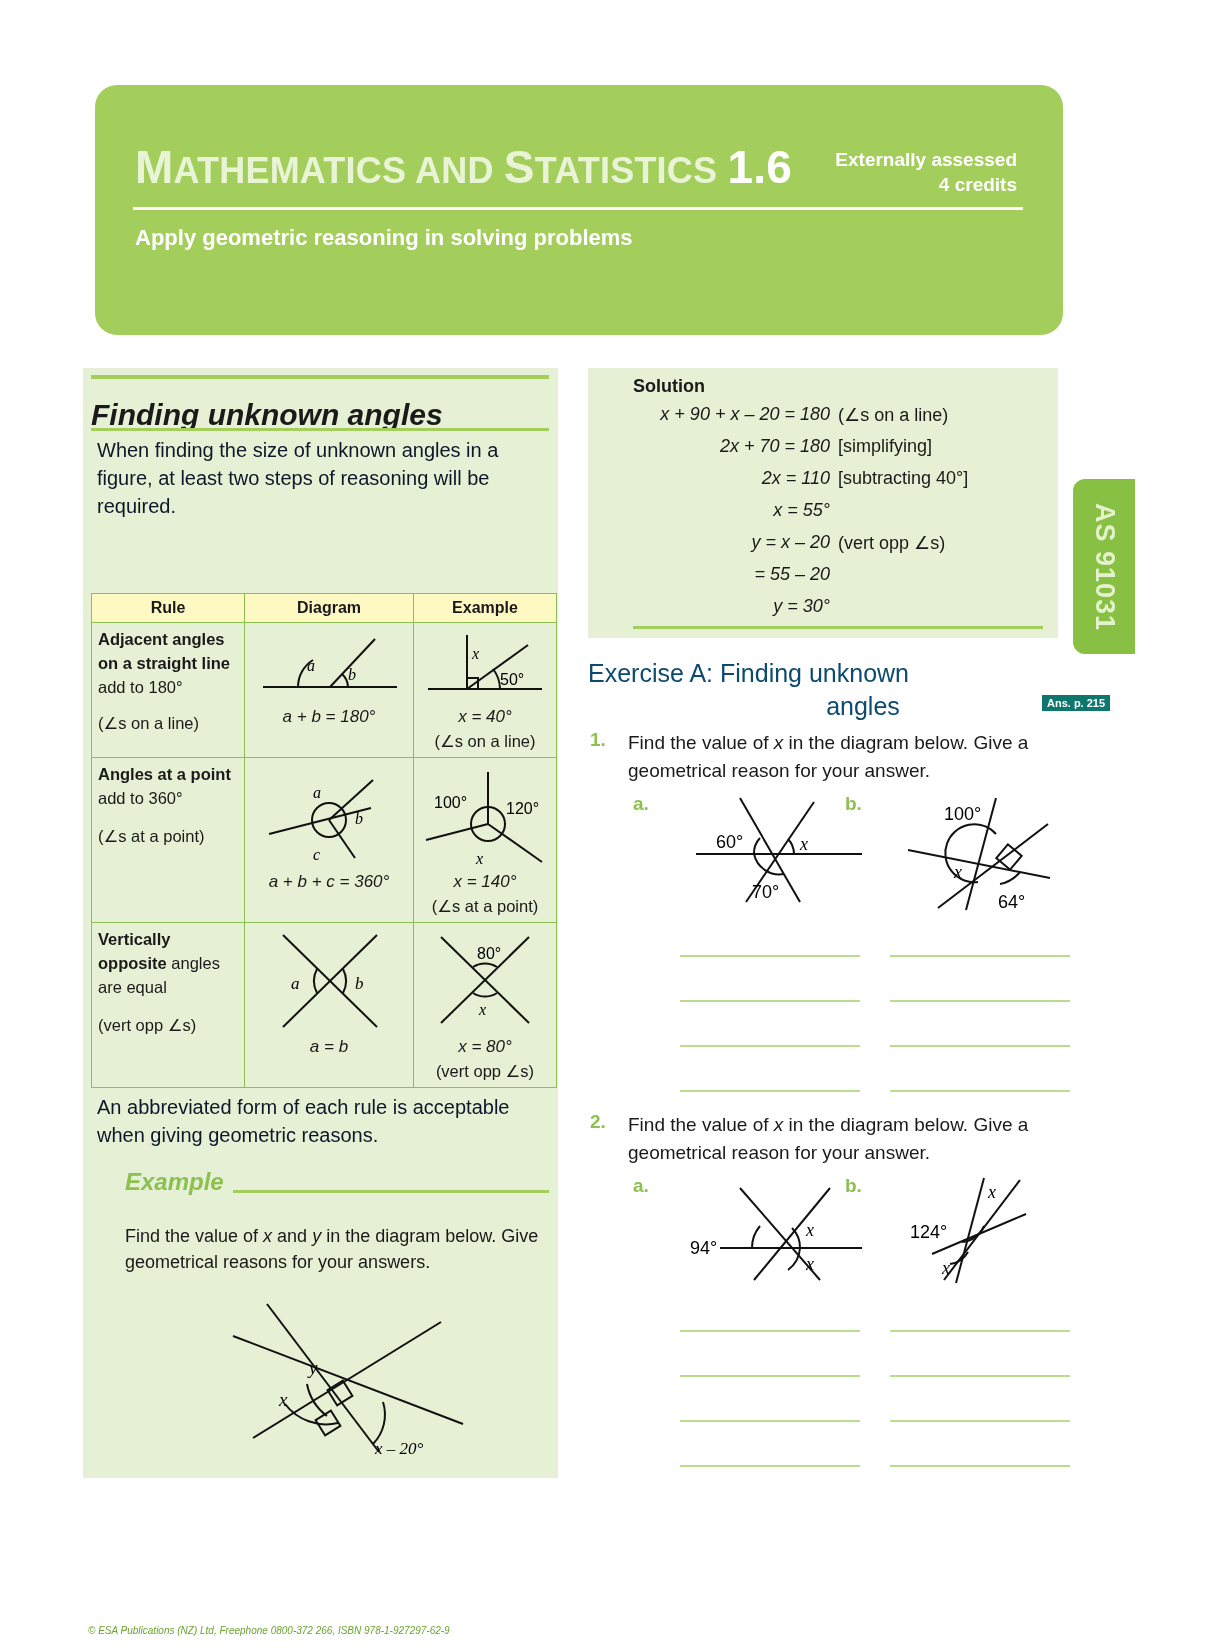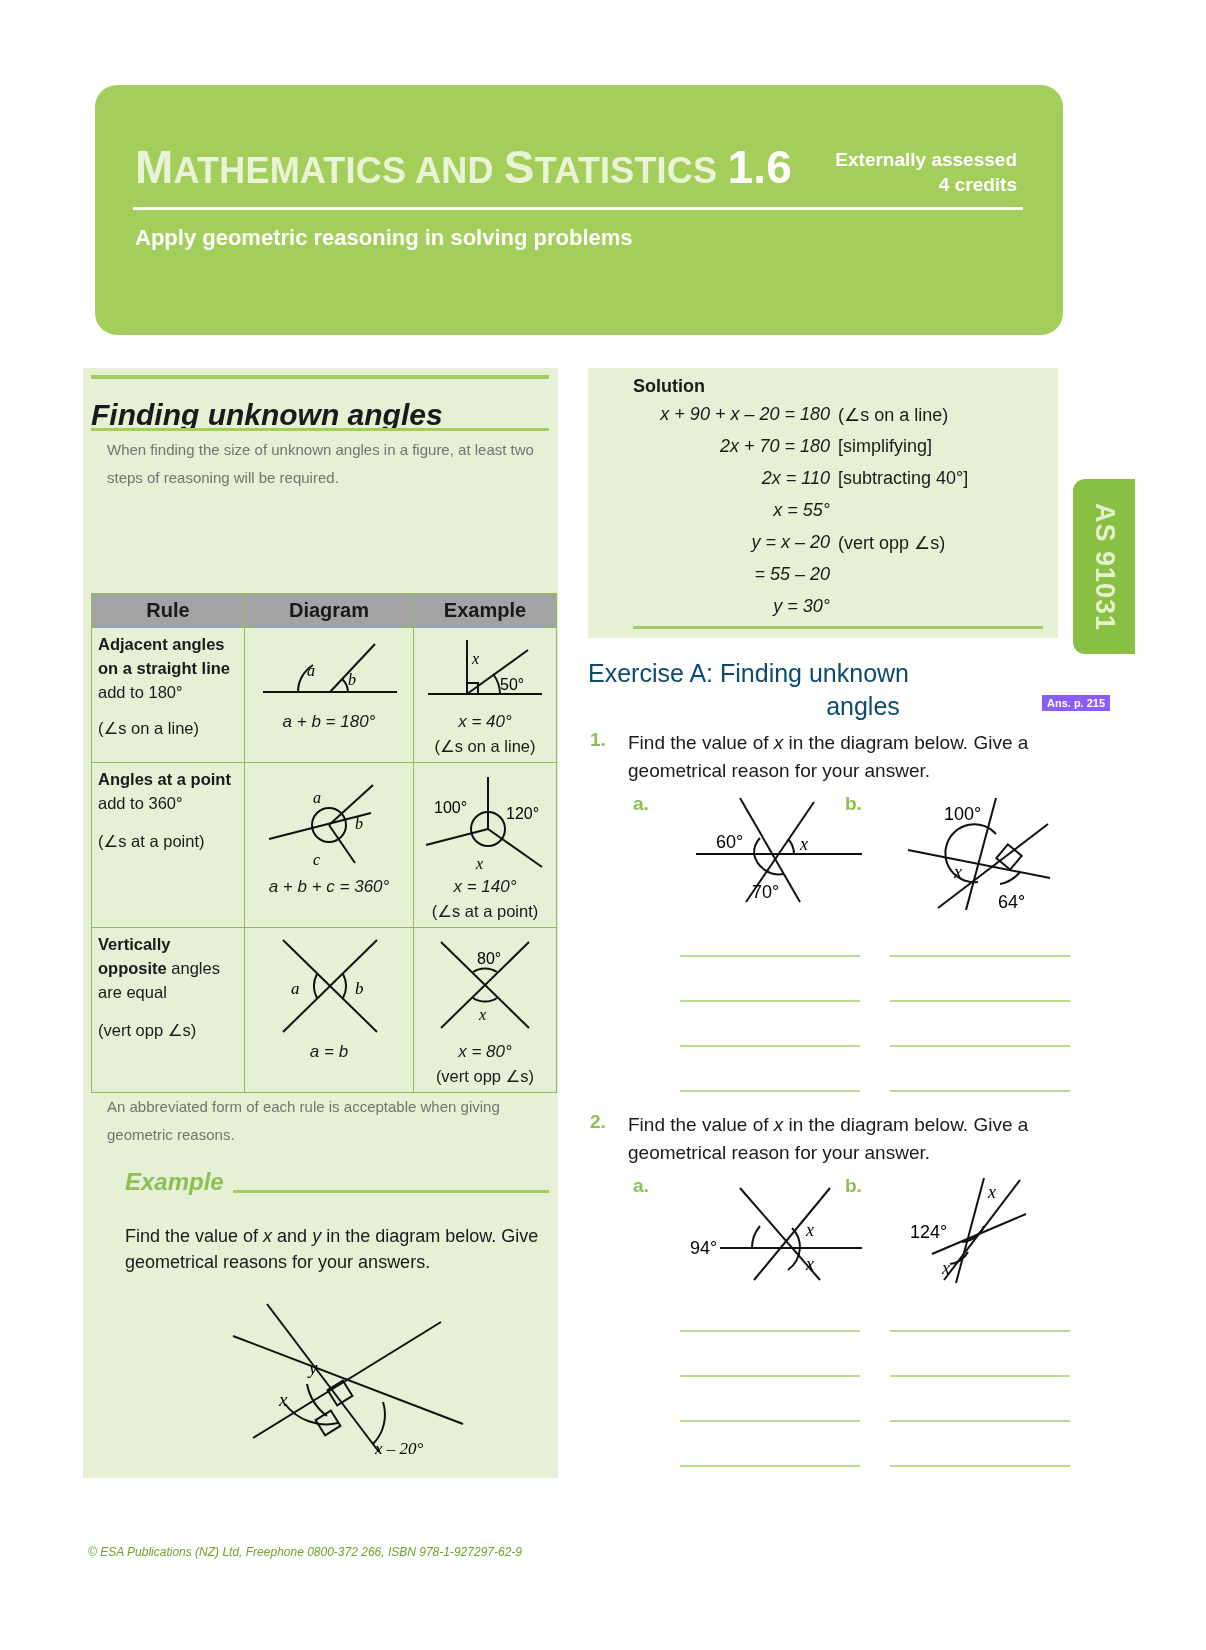--- a/index.html
+++ b/index.html
@@ -43,52 +43,52 @@
     background:#88c043;border-radius:12px 0 0 12px;
   }
   .as-tab span{
     position:absolute;left:50%;top:50%;
     transform:translate(-50%,-50%) rotate(90deg);
     white-space:nowrap;color:#e4f1cd;font-weight:bold;font-size:27px;
     letter-spacing:1px;
   }
   .ans-badge{
     position:absolute;left:1042px;top:695px;
-    background:#8b5cf6;color:#ffffff;font-weight:bold;font-size:11px;
+    background:#0f766e;color:#ffffff;font-weight:bold;font-size:11px;
     padding:2px 5px;white-space:nowrap;
   }
 
   
   .left-panel{
     position:absolute;left:83px;top:368px;width:475px;height:1110px;
     background:#e5f0d4;
   }
   .sec-rule-top{position:absolute;left:8px;top:7px;width:458px;height:4px;background:#a4ce5c;}
   .sec-title{
     position:absolute;left:8px;top:30px;
     font-style:italic;font-weight:bold;font-size:30px;color:#1a1a1a;
   }
   .sec-rule-bot{position:absolute;left:8px;top:60px;width:458px;height:3px;background:#a4ce5c;}
   .para{
-    position:absolute;left:24px;width:458px;
-    font-size:15px;line-height:28px;color:#737373;
+    position:absolute;left:14px;width:458px;
+    font-size:20px;line-height:28px;color:#0f172a;
   }
   .p1{top:68px;}
   .p2{top:158px;}
 
   
   .rules{
     position:absolute;left:8px;top:225px;width:462px;
     border-collapse:collapse;table-layout:fixed;
   }
   .rules th,.rules td{
     border:1px solid #8cc152;vertical-align:top;padding:4px 6px;
   }
   .rules th{
-    background:#a3a3a3;text-align:center;font-size:20px;font-weight:bold;padding:5px 0;
+    background:#fef9c3;text-align:center;font-size:16px;font-weight:bold;padding:5px 0;
   }
   .rules td{font-size:16.5px;line-height:24px;}
   .col-rule{width:152px;}
   .col-diag{width:168px;}
   .col-ex{width:142px;}
   .cellmid{text-align:center;}
   .eqn{font-style:italic;font-size:17px;text-align:center;}
   .svgwrap{display:block;margin:0 auto;}
 
   
@@ -129,22 +129,22 @@
   .qtext{
     position:absolute;left:628px;width:435px;font-size:19px;line-height:28px;
   }
   .sublabel{
     position:absolute;color:#8cc152;font-weight:bold;font-size:19px;
   }
   .ans-line{position:absolute;height:2px;background:#b9dc8e;}
 
   
   .footer{
-    position:absolute;left:88px;top:1545px;
-    font-size:12px;font-style:italic;color:#6aa32e;
+    position:absolute;left:88px;top:1625px;
+    font-size:10px;font-style:italic;color:#6aa32e;
   }
   .ital{font-style:italic;}
 </style>
 </head>
 <body>
 
 <div class="page">
 
   <div class="banner">
     <div class="banner-title">

